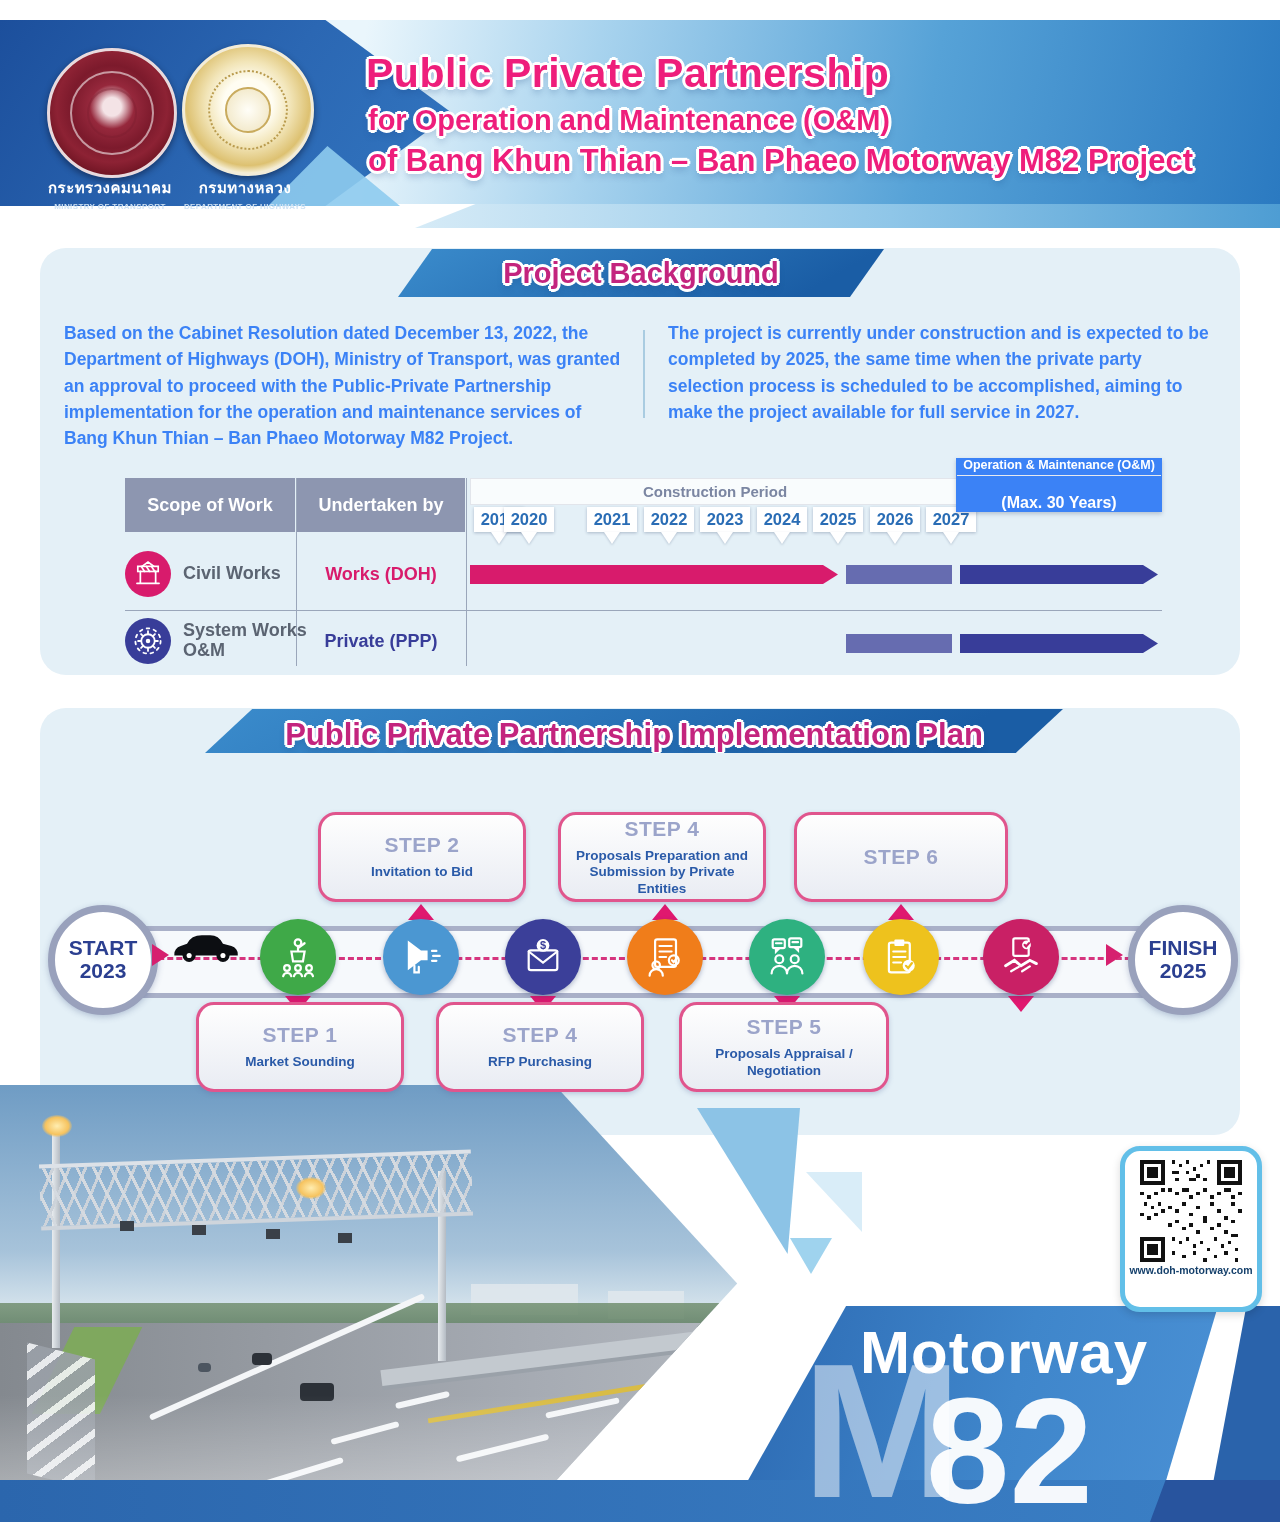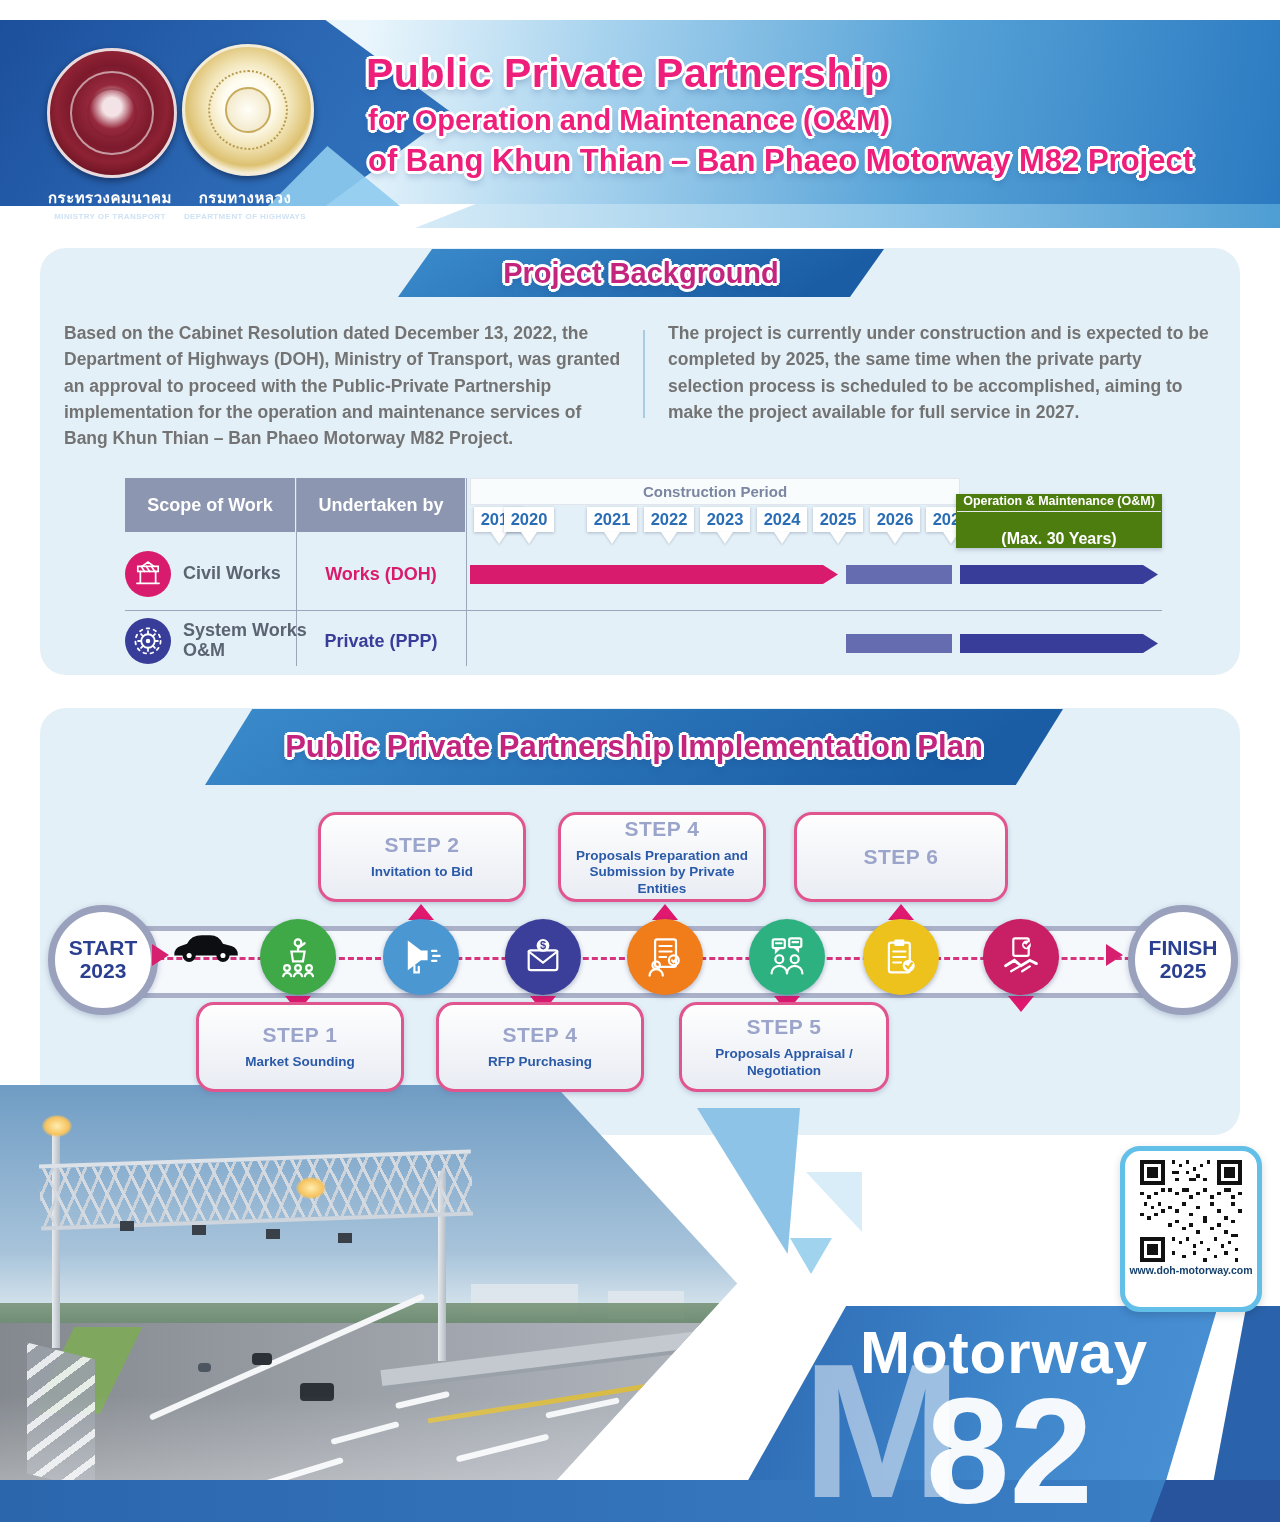--- a/index.html
+++ b/index.html
@@ -23,62 +23,62 @@
     background:radial-gradient(circle at 50% 45%,#f4e3e6 0 10%,#96283c 24%,#7c1a2c 45%,#8d2234 60%,#6a1220 78%,#f0e6e8 80%,#7c1a2c 88%);
     border:3px solid #e9dadd;}
   .medal-doh{left:182px;top:44px;width:126px;height:126px;
     background:radial-gradient(circle at 50% 45%,#fffdf2 0 26%,#f2e5b8 45%,#ddc171 66%,#f6efd6 74%,#c2a04e 82%,#efe6c8 90%,#b8933c 100%);
     border:3px solid #f3ecd8;}
   .medal-inner{position:absolute;inset:16%;border-radius:50%;border:2px solid rgba(255,255,255,.55);}
   .medal-inner2{position:absolute;inset:30%;border-radius:50%;border:2px solid rgba(120,30,45,.35);}
   .doh-inner{position:absolute;inset:18%;border-radius:50%;border:2px dotted #b99b4e;}
   .doh-inner2{position:absolute;inset:32%;border-radius:50%;border:2px solid #c9ab5e;background:radial-gradient(#fffef8,#efe3bd);}
   .logo-cap{color:#fff;font-weight:bold;text-align:center;}
-  .logo-thai{font-size:15px;letter-spacing:.5px;margin-top:10px;}
+  .logo-thai{font-size:15px;letter-spacing:.5px;}
   .logo-eng{font-size:8px;color:#cfe2f4;letter-spacing:.4px;margin-top:2px;}
   .outline-w{text-shadow:-2px -2px 0 #fff,2px -2px 0 #fff,-2px 2px 0 #fff,2px 2px 0 #fff,
      0 -3px 0 #fff,0 3px 0 #fff,-3px 0 0 #fff,3px 0 0 #fff,0 5px 7px rgba(20,60,120,.35);}
   .title1{left:366px;top:50px;font-size:41px;font-weight:bold;color:#ee1e7b;letter-spacing:.5px;}
   .title2{left:368px;top:104px;font-size:29px;font-weight:bold;color:#ee1e7b;}
   .title3{left:368px;top:143px;font-size:31px;font-weight:bold;color:#ee1e7b;}
 
   
   .panel{background:#e4f0f7;border-radius:26px;}
   .panel1{left:40px;top:248px;width:1200px;height:427px;}
   .panel2{left:40px;top:708px;width:1200px;height:427px;}
   .banner{display:flex;align-items:center;justify-content:center;
     background:linear-gradient(150deg,#3b8ccc 0%,#1a5da5 85%);}
   .banner1{left:398px;top:249px;width:486px;height:48px;
     clip-path:polygon(7% 0,100% 0,93% 100%,0 100%);}
-  .banner2{left:205px;top:709px;width:858px;height:76px;
-    clip-path:polygon(5.5% 0,100% 0,94.5% 100%,0 100%);}
+  .banner2{left:205px;top:709px;width:858px;height:44px;
+    clip-path:polygon(5.5% 0,100% 0,94.5% 100%,0 100%);align-items:flex-end;}
   .banner-text{font-weight:bold;color:#c3247e;}
   .banner1 .banner-text{font-size:29px;}
   .banner2 .banner-text{font-size:31px;}
 
-  .para{font-size:17.5px;font-weight:bold;color:#737373;line-height:1.5;}
+  .para{font-size:17.5px;font-weight:bold;color:#3b82f6;line-height:1.5;}
   .para-left{left:64px;top:320px;width:560px;}
   .para-right{left:668px;top:320px;width:552px;}
   .vdivider{left:643px;top:330px;width:2px;height:88px;background:#a9cce1;}
 
   
   .th{background:#8d96b0;color:#fff;font-weight:bold;font-size:18px;
       display:flex;align-items:center;justify-content:center;text-align:center;}
   .th-scope{left:125px;top:478px;width:170px;height:54px;}
   .th-undertaken{left:297px;top:478px;width:168px;height:54px;}
   .constr-bar{left:470px;top:478px;width:488px;height:25px;background:rgba(255,255,255,.78);
       border:1px solid #e2e5eb;color:#7b86a2;font-size:15px;font-weight:bold;
       display:flex;align-items:center;justify-content:center;}
   .year-tag{position:absolute;top:507px;width:50px;height:25px;background:#fff;z-index:2;
       color:#2a6db5;font-size:16.5px;font-weight:bold;display:flex;align-items:center;
       justify-content:center;box-shadow:0 1px 3px rgba(40,60,100,.3);}
   .year-tag::after{content:"";position:absolute;top:100%;left:50%;margin-left:-8px;
       border:8px solid transparent;border-top:12px solid #fff;
       filter:drop-shadow(0 1px 1px rgba(40,60,100,.25));}
-  .om-box{left:956px;top:494px;width:206px;height:54px;background:#4d7c0f;z-index:3;
+  .om-box{left:956px;top:458px;width:206px;height:54px;background:#3b82f6;z-index:3;
       color:#fff;display:flex;flex-direction:column;align-items:center;justify-content:center;
       box-shadow:0 2px 4px rgba(40,60,100,.25);}
   .om1{font-size:12.5px;font-weight:bold;border-bottom:1px solid #e6e9f0;padding:0 6px 3px;}
   .om2{font-size:16px;font-weight:bold;margin-top:18px;}
   .row-icon{width:46px;height:46px;border-radius:50%;display:flex;align-items:center;justify-content:center;}
   .scope-label{height:46px;display:flex;align-items:center;font-size:18px;font-weight:bold;
       color:#5b6472;line-height:1.1;}
   .undertaken-label{width:168px;height:46px;display:flex;align-items:center;justify-content:center;
       font-size:18px;font-weight:bold;}
   .bar{position:absolute;height:19px;}

